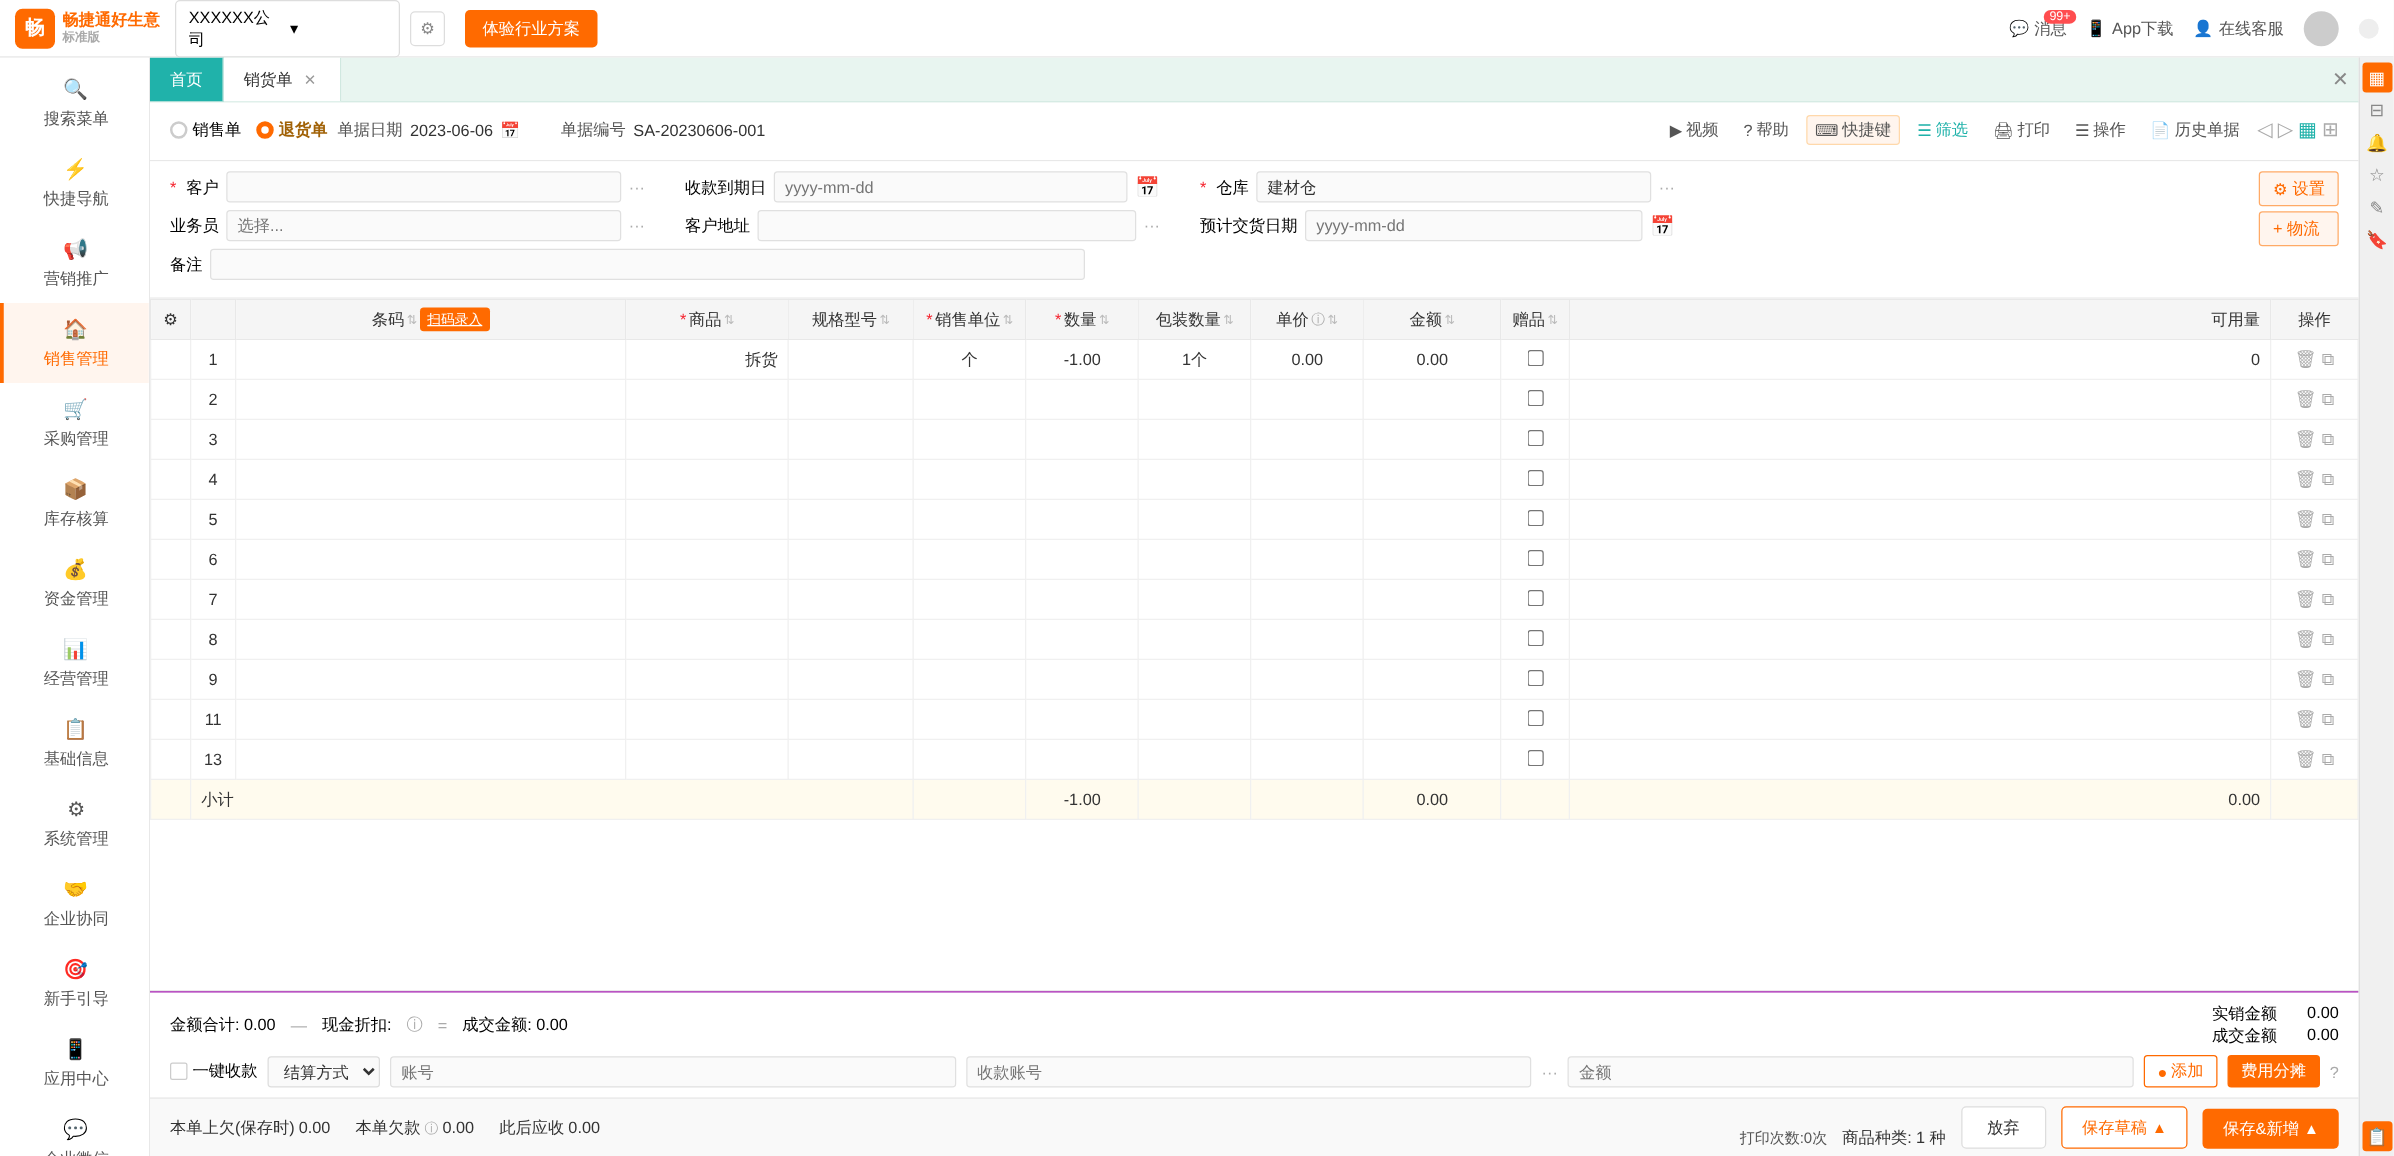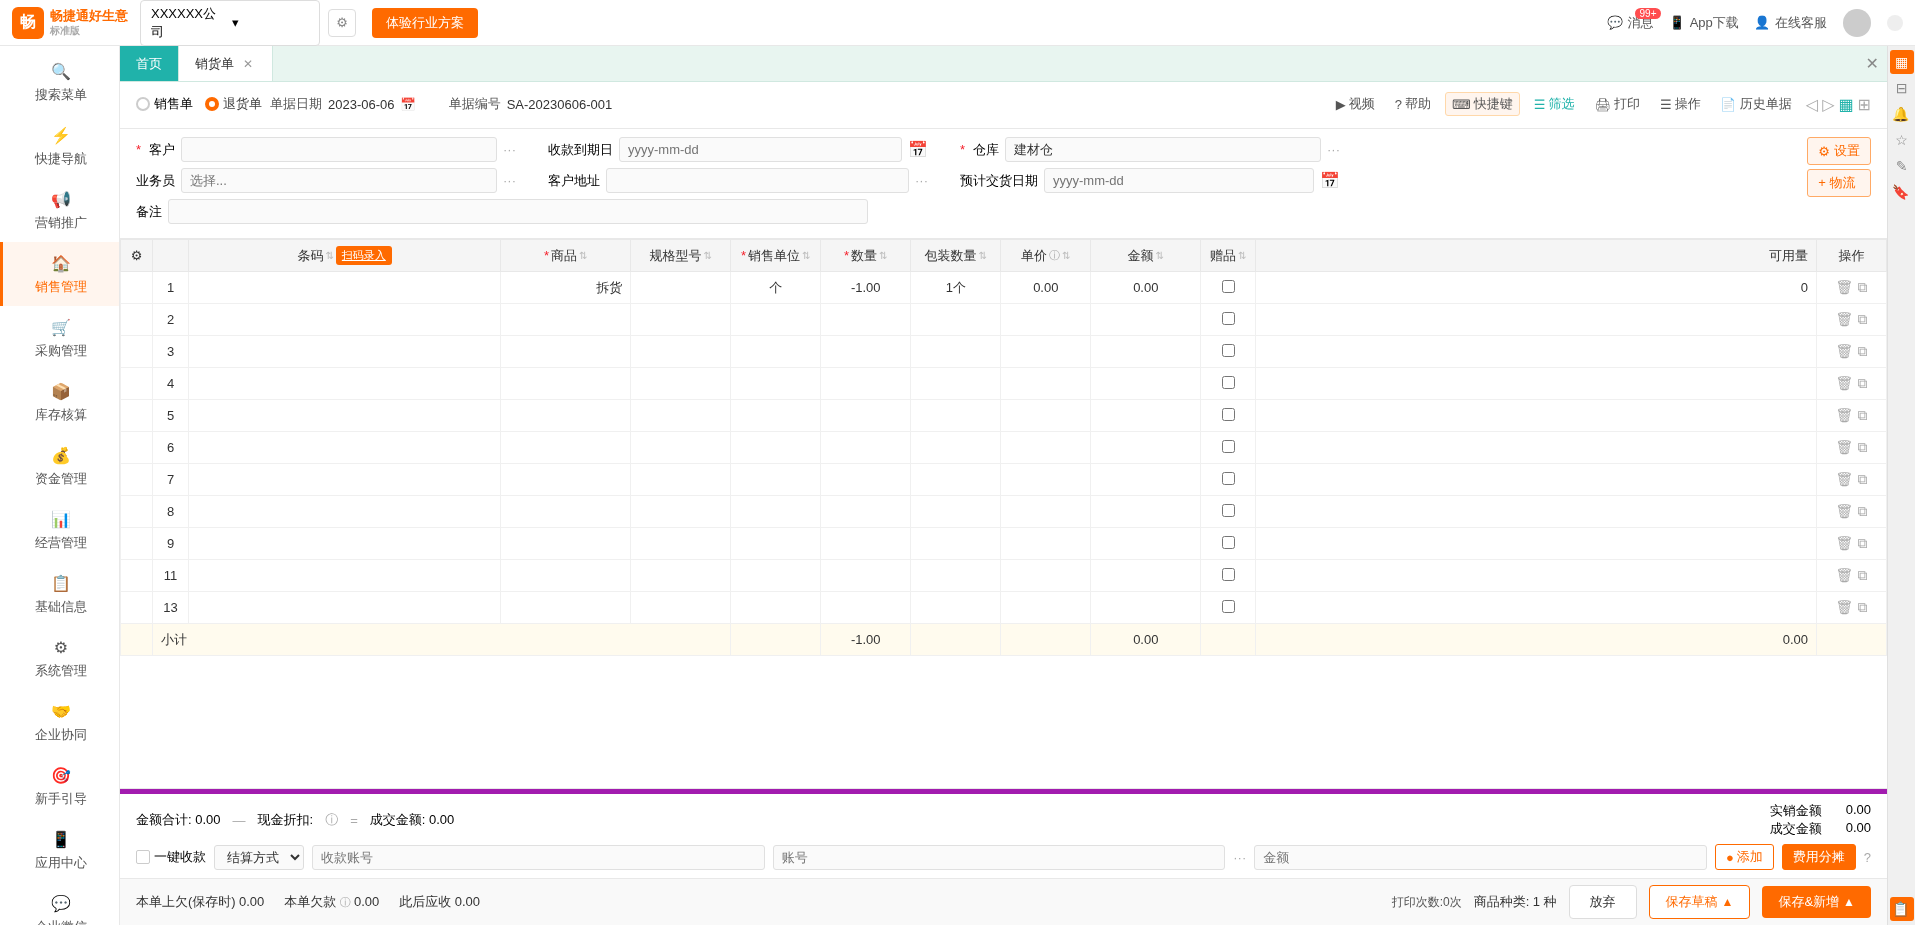--- a/index.html
+++ b/index.html
@@ -224,21 +224,21 @@
       background: #ff6a00; color: white; border: none;
       padding: 2px 6px; border-radius: 3px; font-size: 11px; cursor: pointer; text-decoration: underline;
     }
     .sort-icon { color: #bbb; font-size: 10px; cursor: pointer; }
     .req-star { color: #f5222d; }
     .th-inner { display: flex; align-items: center; justify-content: center; gap: 2px; }
 
     
     .footer-area {
       background: #fff;
-      border-top: 5px solid #a21caf;
+      border-top: 1px solid #a21caf;
       padding: 8px 16px;
     }
     .footer-row1 {
       display: flex; align-items: center; gap: 12px; margin-bottom: 6px;
     }
     .footer-dash { color: #aaa; }
     .footer-eq { color: #aaa; }
     .payment-row {
       display: flex; align-items: center; gap: 8px;
     }
@@ -264,21 +264,21 @@
     .status-bar {
       background: #f9f9f9;
       border-top: 1px solid #e8e8e8;
       padding: 6px 16px;
       display: flex; align-items: center; gap: 20px;
     }
     .status-item { color: #555; font-size: 12px; }
     .status-item span { color: #333; font-weight: 400; }
     .status-bar-right {
       margin-left: auto;
-      display: flex; align-items: center; gap: 12px;
+      display: flex; align-items: flex-end; gap: 12px;
     }
     .summary-row { display: flex; justify-content: space-between; gap: 24px; }
     .discard-btn {
       border: 1px solid #ddd; background: #fff; color: #333;
       padding: 7px 20px; border-radius: 4px; cursor: pointer; font-size: 13px;
     }
     .draft-btn {
       border: 1px solid #ff6a00; background: #fff; color: #ff6a00;
       padding: 7px 16px; border-radius: 4px; cursor: pointer; font-size: 13px;
       display: flex; align-items: center; gap: 4px;
@@ -426,21 +426,21 @@
 
       <div class="form-area" style="padding-bottom: 6px;">
         <div class="form-row1">
           <div class="radio-group">
             <div class="radio-btn">
               <div class="radio-circle"></div>
               <span>销售单</span>
             </div>
             <div class="radio-btn">
               <div class="radio-circle checked"></div>
-              <span style="color: #404040;">退货单</span>
+              <span style="color: #a16207; font-weight: bold;">退货单</span>
             </div>
           </div>
           <div class="field-group">
             <span class="field-label">单据日期</span>
             <span class="field-value">2023-06-06</span>
             <span class="date-icon">📅</span>
           </div>
           <div class="field-group">
             <span class="field-label">单据编号</span>
             <span class="field-value">SA-20230606-001</span>
@@ -872,22 +872,22 @@
           </div>
         </div>
         <div class="payment-row">
           <div class="checkbox-item">
             <div class="check-box"></div>
             <span>一键收款</span>
           </div>
           <select class="payment-select">
             <option>结算方式</option>
           </select>
+          <input class="field-input" style="width: 80px;" placeholder="账号">
           <input class="field-input" style="width: 100px;" placeholder="收款账号">
-          <input class="field-input" style="width: 80px;" placeholder="账号">
           <span style="color: #aaa; cursor: pointer;">···</span>
           <input class="field-input" style="width: 80px;" placeholder="金额">
           <button class="add-btn">
             <span>●</span>
             <span>添加</span>
           </button>
           <button class="feemode-btn active-feemode">
             <span>费用分摊</span>
           </button>
           <span style="color: #aaa; cursor: pointer;">?</span>

